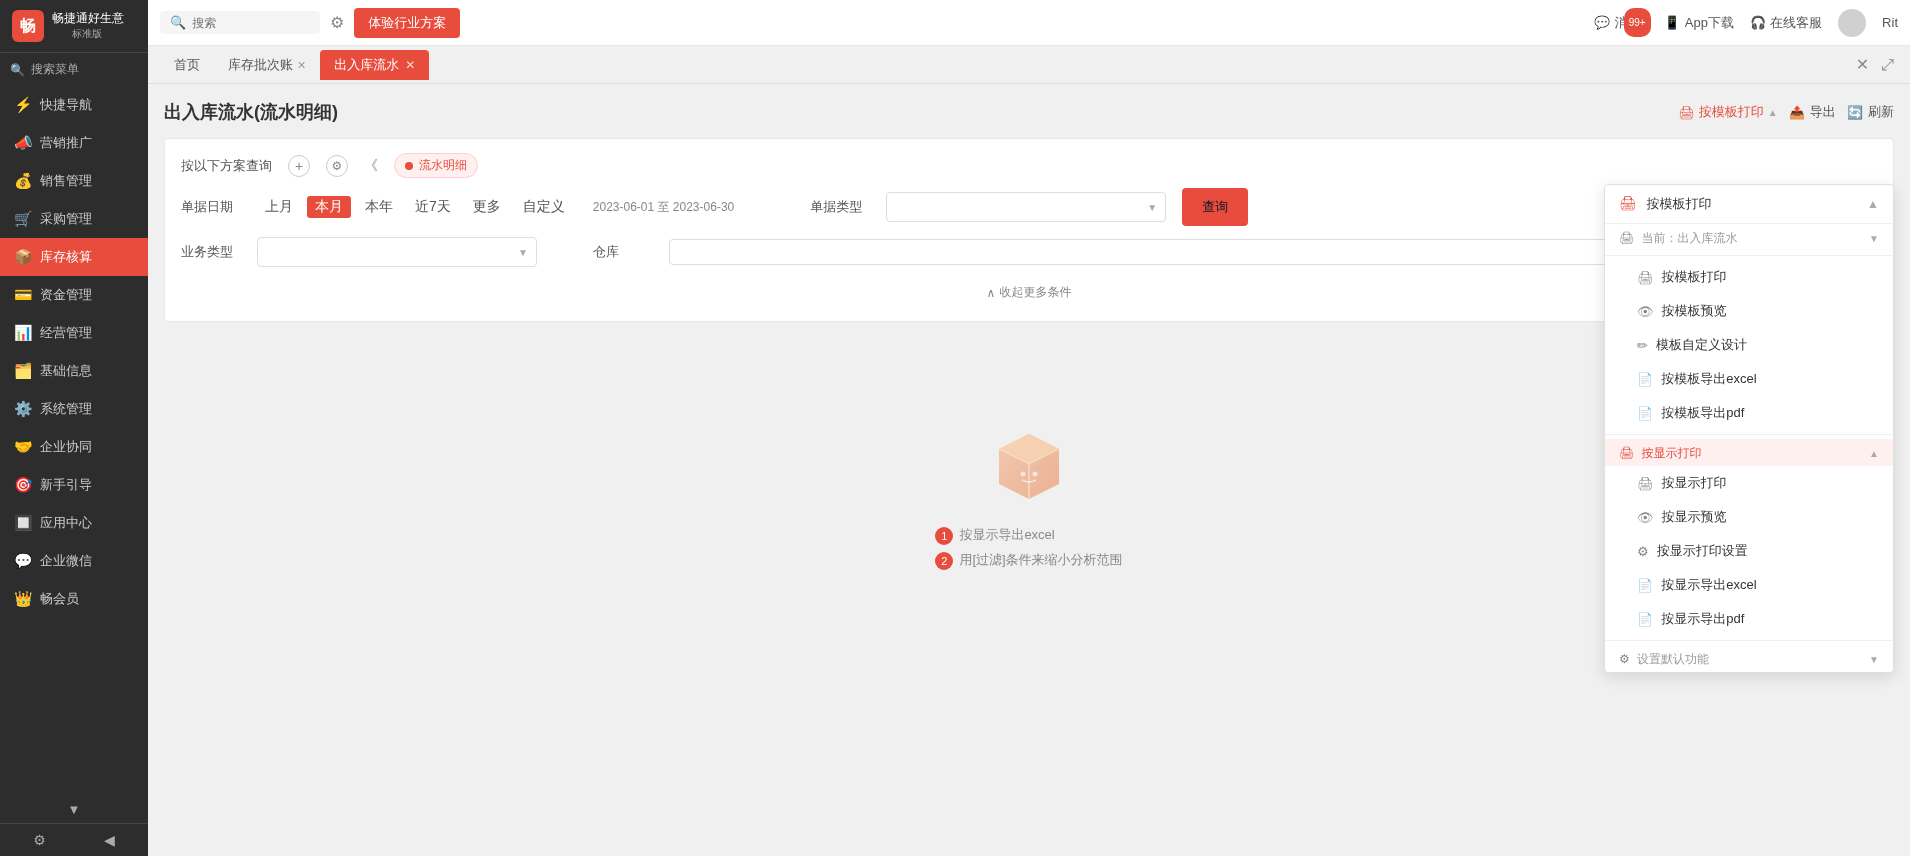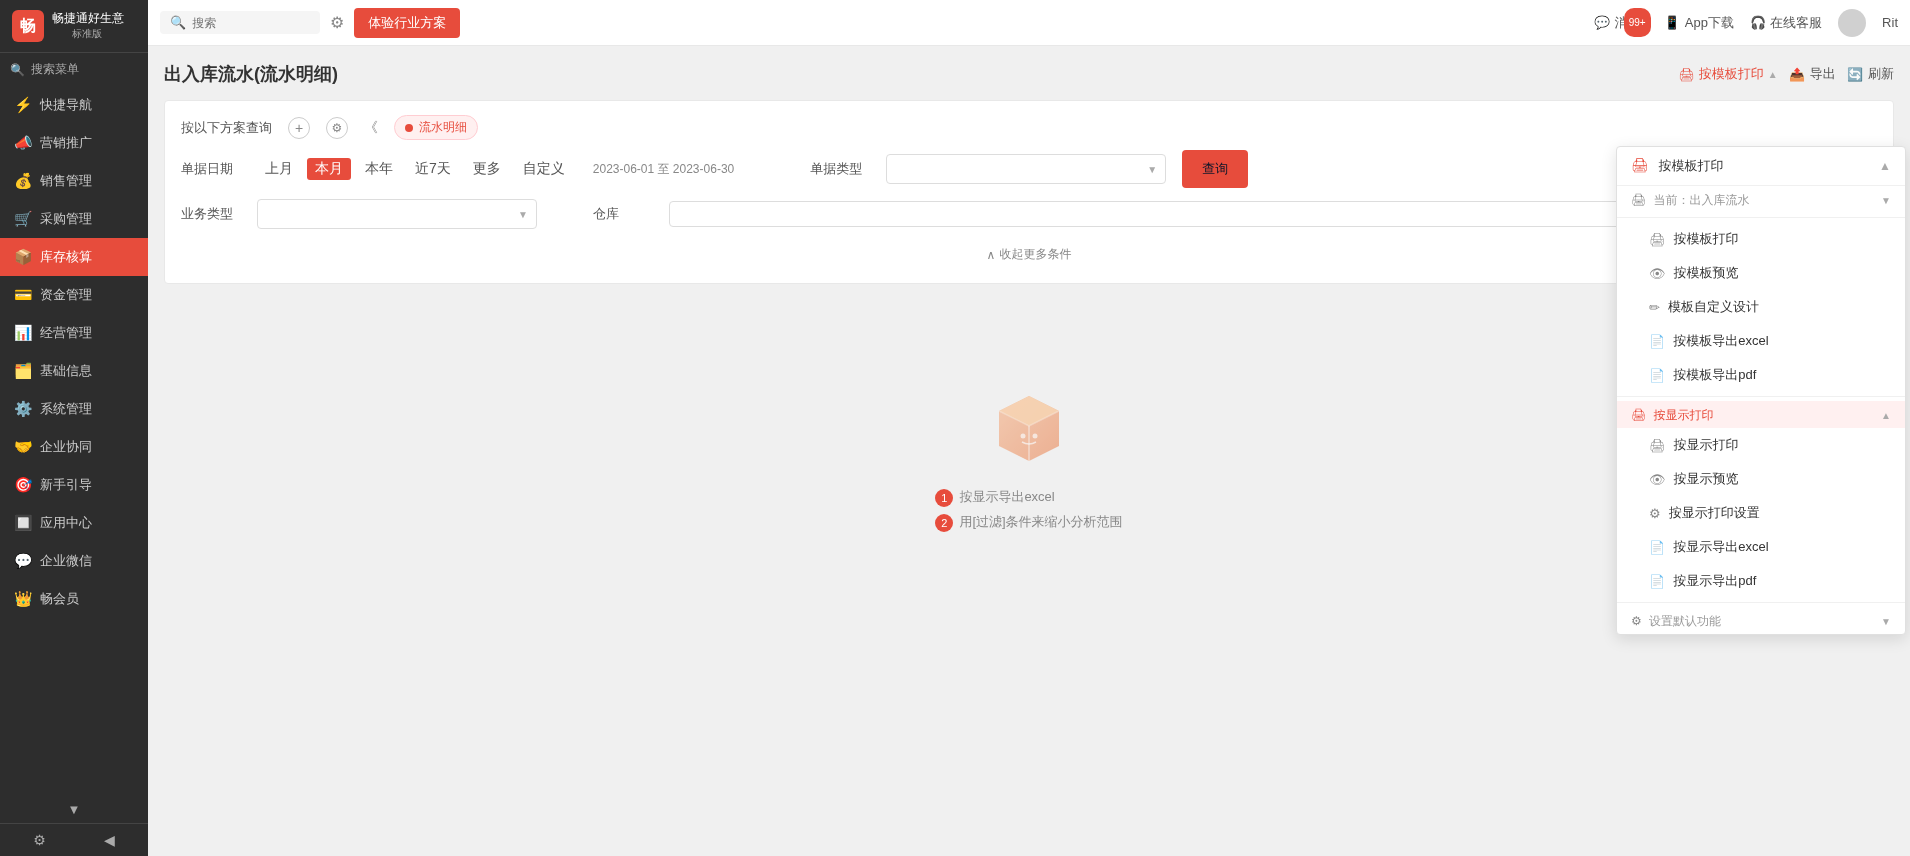--- a/index.html
+++ b/index.html
@@ -406,21 +406,21 @@
       align-items: center;
       justify-content: center;
       flex-shrink: 0;
       margin-top: 1px;
     }
 
     
     .dropdown-panel {
       position: absolute;
       top: 100px;
-      right: 4px;
+      right: 16px;
       width: 290px;
       background: white;
       border: 1px solid #e0e0e0;
       border-radius: 4px;
       box-shadow: 0 4px 16px rgba(0,0,0,0.12);
       z-index: 100;
     }
     .dropdown-header {
       display: flex;
       align-items: center;
@@ -592,20 +592,29 @@
       </div>
       <div class="topbar-badge">
         <span>🎧</span>
         <span>在线客服</span>
       </div>
       <div class="topbar-avatar" style="background:#d0d0d0;"></div>
       <span class="user-name">Rit</span>
     </div>
   </div>
 
+  <div class="tabbar" id="tabbar-container">
+    <div class="tab"><span>首页</span></div>
+      <div class="tab"><span>库存批次账</span><span class="tab-normal-close">✕</span></div>
+      <div class="tab active"><span>出入库流水</span><span class="tab-close">✕</span></div>
+      <div class="tabbar-right">
+      <span class="tabbar-btn">✕</span>
+      <span class="tabbar-btn">⤢</span>
+    </div>
+  </div>
 
   <div class="content">
 
     <div class="page-header">
       <h1 class="page-title">出入库流水(流水明细)</h1>
       <div class="page-actions">
         <div class="action-btn primary-action">
           <span>🖨</span>
           <span>按模板打印</span>
           <span class="action-chevron">▲</span>

